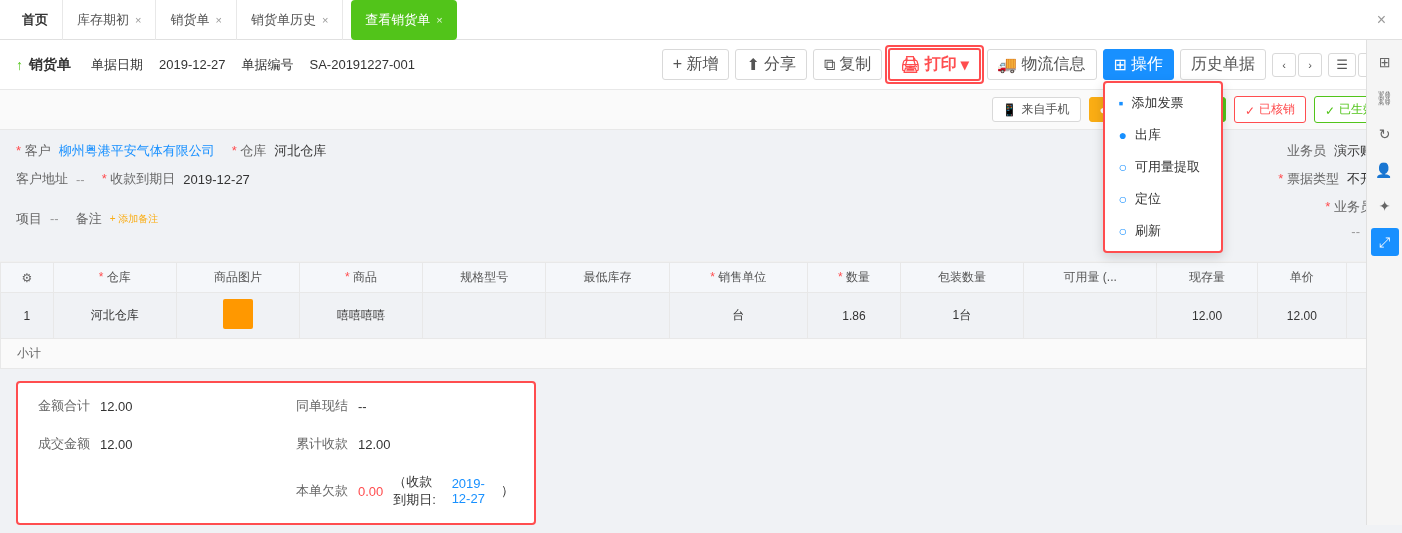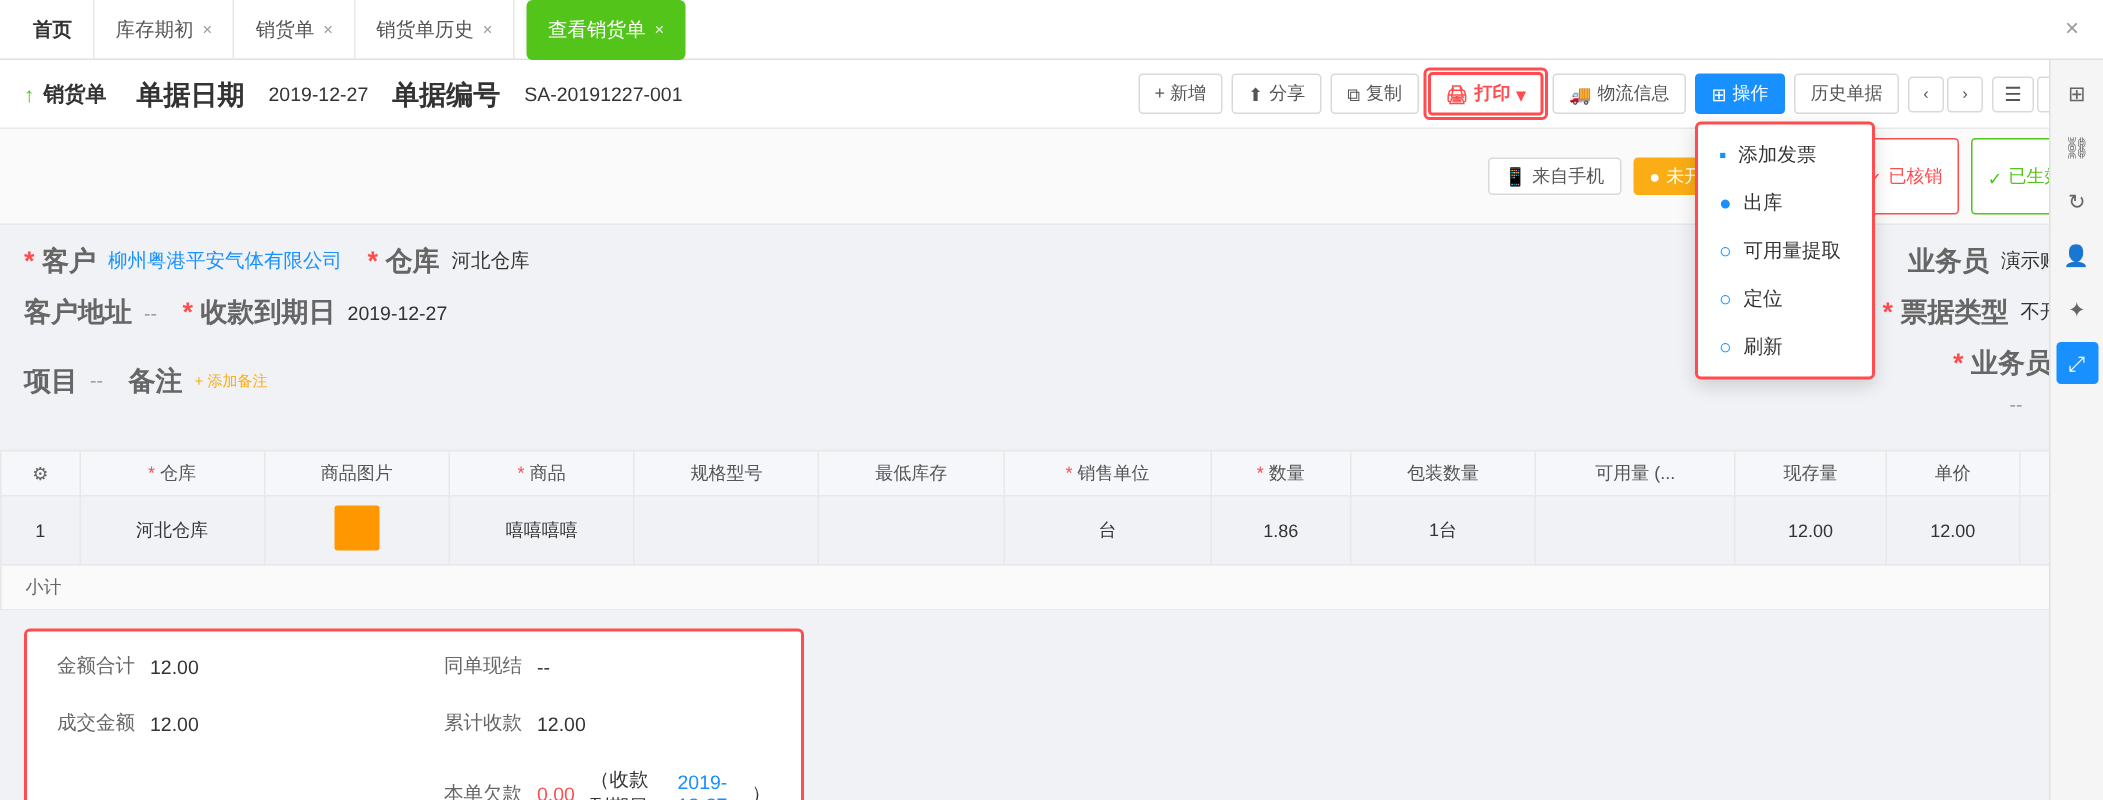--- a/index.html
+++ b/index.html
@@ -25,27 +25,27 @@
       display: flex; align-items: center; padding: 8px 16px; border-bottom: 1px solid #e8e8e8;
       background: #fff;
     }
     .doc-title { display: flex; align-items: center; font-size: 14px; font-weight: bold; color: #333; margin-right: 20px; }
     .doc-title-icon { color: #52c41a; margin-right: 6px; font-size: 14px; }
     .doc-meta { display: flex; align-items: center; gap: 16px; font-size: 13px; color: #555; }
     .doc-meta span { color: #333; }
     .doc-actions { margin-left: auto; display: flex; align-items: center; gap: 6px; }
     .action-btn {
       display: flex; align-items: center; gap: 4px; padding: 4px 10px; border: 1px solid #d9d9d9;
-      border-radius: 3px; cursor: pointer; font-size: 12px; background: #fff; color: #555;
+      border-radius: 3px; cursor: pointer; font-size: 16px; background: #fff; color: #555;
       white-space: nowrap;
     }
     .action-btn.print-btn { border: 2px solid #ff4d4f; color: #ff4d4f; font-weight: bold; }
     .action-btn.operations-btn { background: #1890ff; color: #fff; border-color: #1890ff; }
     .status-badge {
-      display: flex; align-items: flex-end; gap: 4px; padding: 16px 10px; border-radius: 3px;
+      display: flex; align-items: flex-end; gap: 4px; padding: 4px 10px; border-radius: 3px;
       font-size: 12px; border: 1px solid;
     }
     .status-badge.cancelled { border-color: #ff4d4f; color: #ff4d4f; background: #fff; }
     .status-badge.effective { border-color: #52c41a; color: #52c41a; background: #fff; }
     .nav-arrows { display: flex; gap: 2px; }
     .nav-arrow { width: 24px; height: 24px; border: 1px solid #d9d9d9; border-radius: 3px; display: flex; align-items: center; justify-content: center; cursor: pointer; font-size: 11px; color: #555; }
     .view-toggle { display: flex; gap: 2px; }
     .view-btn { width: 28px; height: 24px; border: 1px solid #d9d9d9; border-radius: 3px; display: flex; align-items: center; justify-content: center; cursor: pointer; color: #555; }
 
     
@@ -57,21 +57,21 @@
       display: flex; align-items: center; gap: 4px; padding: 3px 10px; border: 1px solid #d9d9d9;
       border-radius: 3px; cursor: pointer; font-size: 12px; background: #fff; color: #555;
     }
     .sub-btn.checked { background: #52c41a; color: #fff; border-color: #52c41a; }
     .sub-btn.unchecked { background: #faad14; color: #fff; border-color: #faad14; }
 
     
     .form-section { padding: 12px 16px; border-bottom: 1px solid #f0f0f0; }
     .form-row { display: flex; align-items: center; margin-bottom: 10px; gap: 17px; }
     .form-field { display: flex; align-items: center; gap: 8px; }
-    .field-label { color: #666; font-size: 18px; white-space: nowrap; font-weight: bold; }
+    .field-label { color: #666; font-size: 13px; white-space: nowrap; }
     .field-label.required::before { content: '* '; color: #ff4d4f; }
     .field-value { color: #333; font-size: 13px; }
     .field-value.link { color: #1890ff; cursor: pointer; }
     .field-value.empty { color: #999; }
     .add-note-btn { color: #faad14; cursor: pointer; display: flex; align-items: center; gap: 2px; font-size: 10px; }
 
     
     .data-table { width: 100%; border-collapse: collapse; font-size: 12px; }
     .data-table th {
       background: #f5f7fa; border: 1px solid #e8e8e8; padding: 6px 8px; text-align: center;

